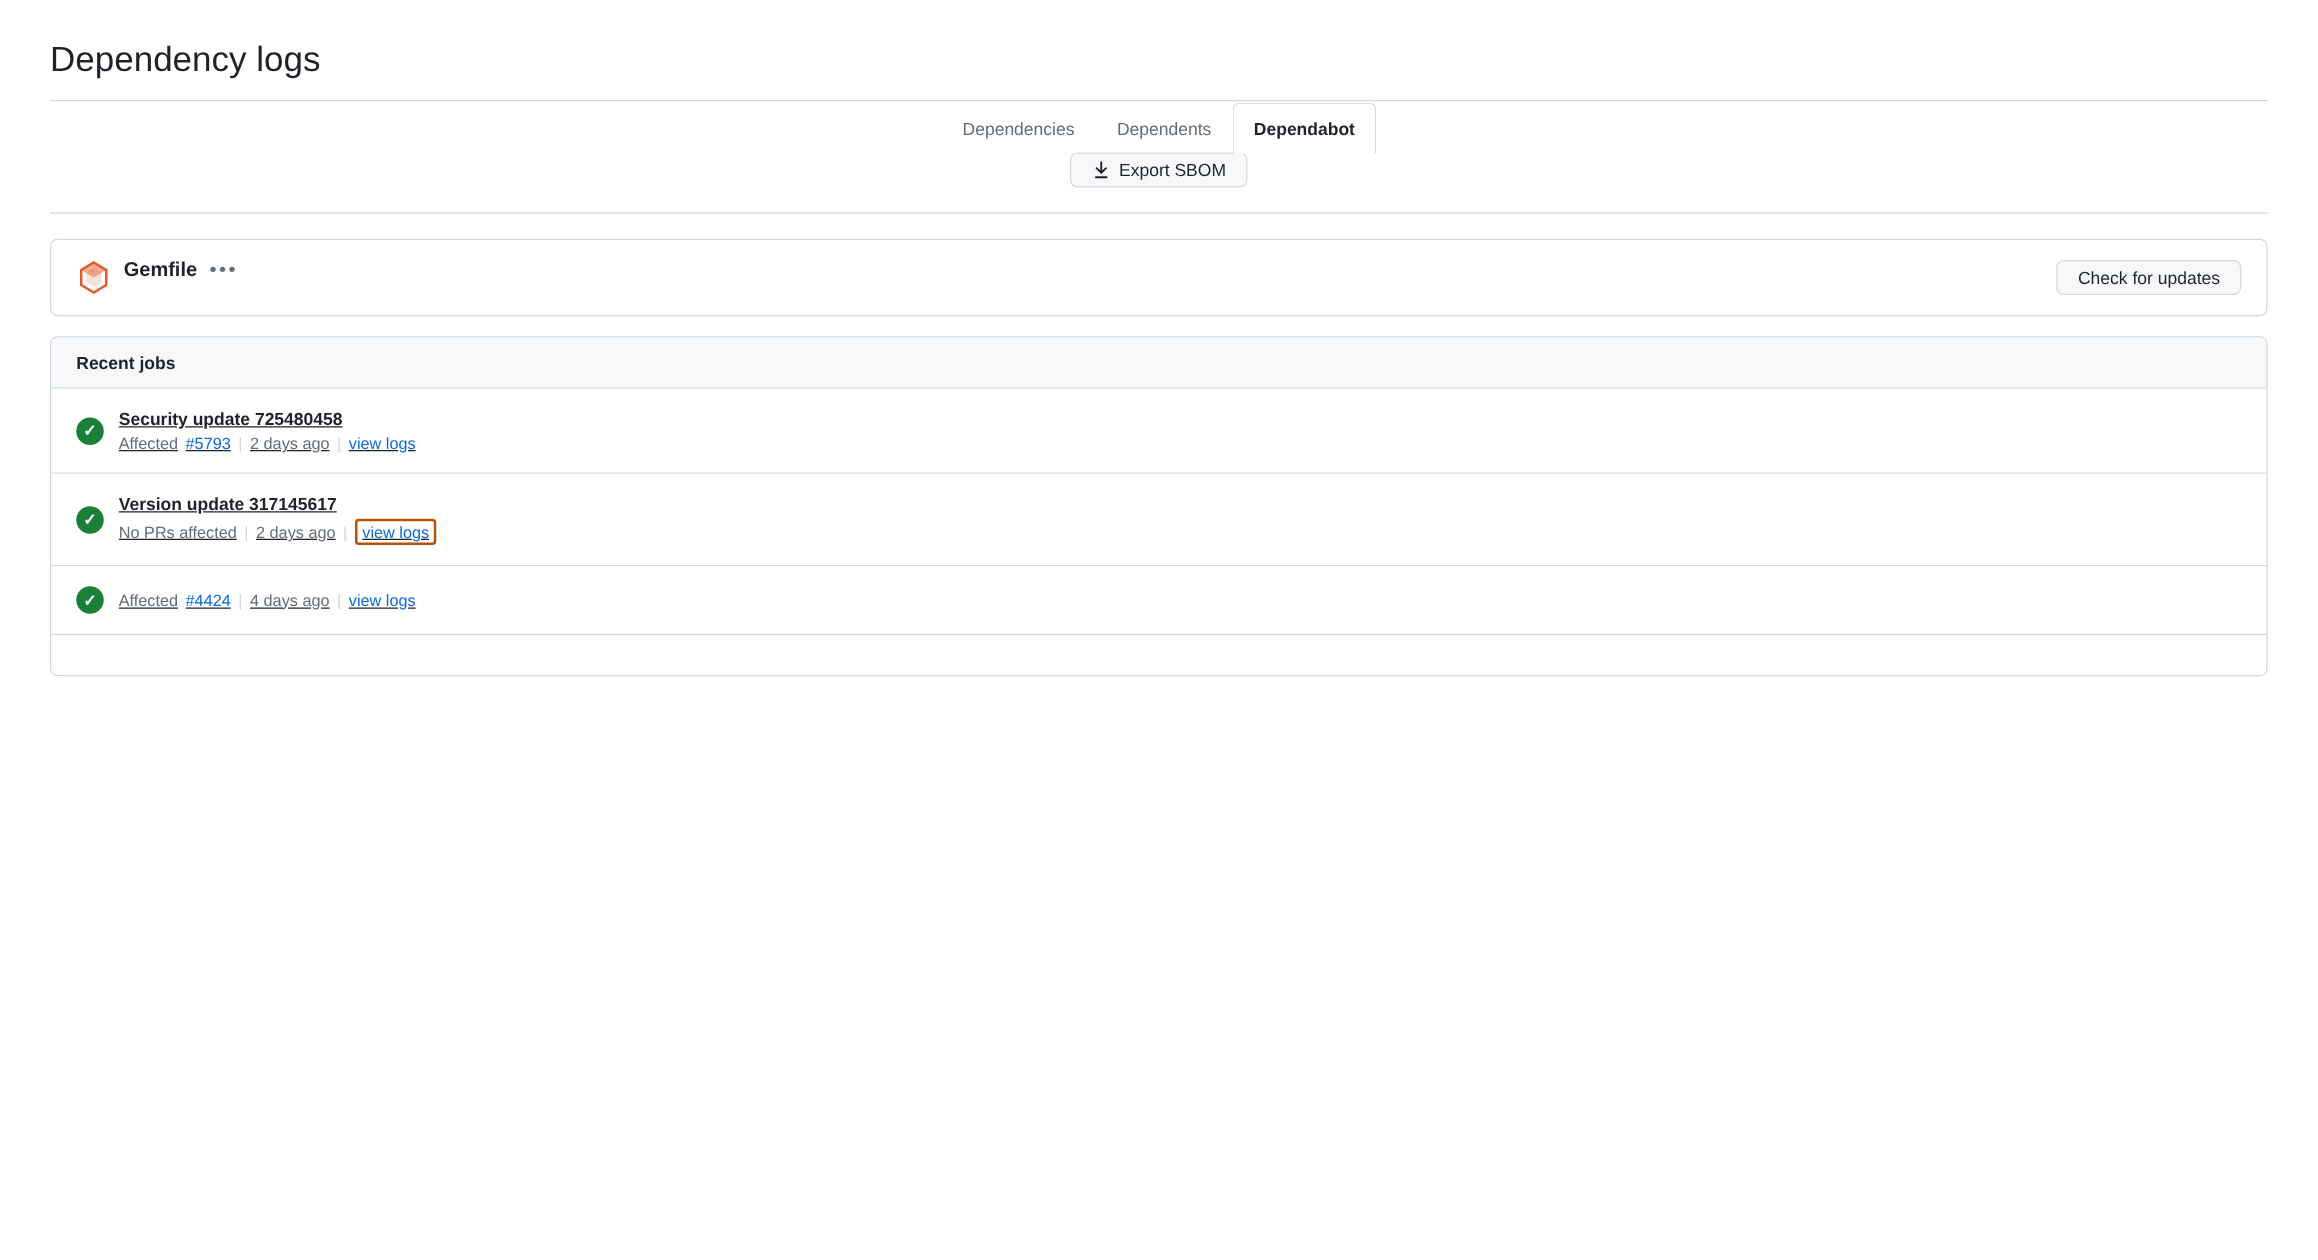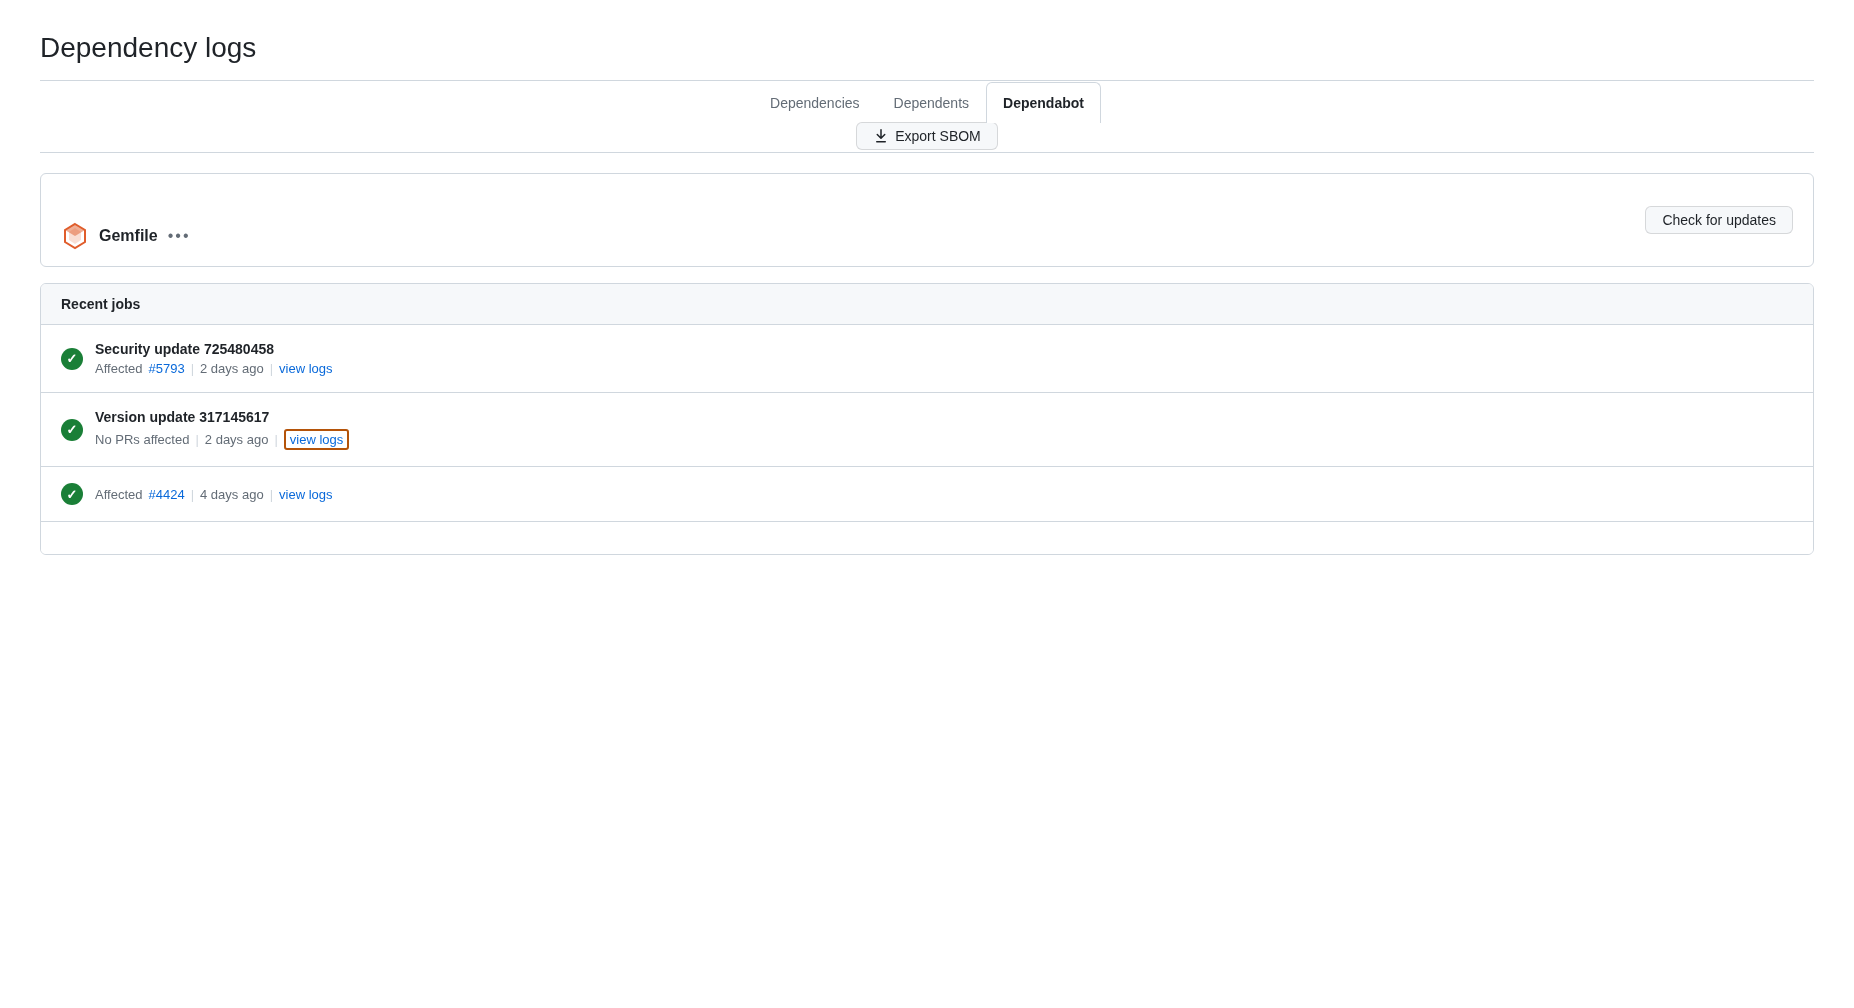--- a/index.html
+++ b/index.html
@@ -67,39 +67,38 @@
       align-items: center;
       gap: 6px;
       padding: 5px 16px;
       font-size: 14px;
       font-weight: 500;
       color: #1f2328;
       background: #f6f8fa;
       border: 1px solid rgba(31,35,40,0.15);
       border-radius: 6px;
       cursor: pointer;
-      margin-bottom: 2px;
+      margin-bottom: 20px;
     }
 
     
     .gemfile-card {
       border: 1px solid #d0d7de;
       border-radius: 6px;
       padding: 16px 20px;
       display: flex;
       align-items: center;
       justify-content: space-between;
       margin-bottom: 16px;
     }
 
     .gemfile-left {
       display: flex;
-      align-items: center;
+      align-items: flex-start;
       gap: 10px;
-      margin-top: 32px;
     }
 
     .gemfile-icon {
       width: 28px;
       height: 28px;
     }
 
     .gemfile-name {
       font-size: 16px;
       font-weight: 600;
@@ -147,20 +146,21 @@
       border-bottom: 1px solid #d0d7de;
       background: #ffffff;
     }
 
     .job-row:last-child {
       border-bottom: none;
     }
 
     .job-info {
       flex: 1;
+      text-decoration: underline;
     }
 
     .job-title {
       font-size: 14px;
       font-weight: 600;
       color: #1f2328;
       margin-bottom: 4px;
     }
 
     .job-meta {

